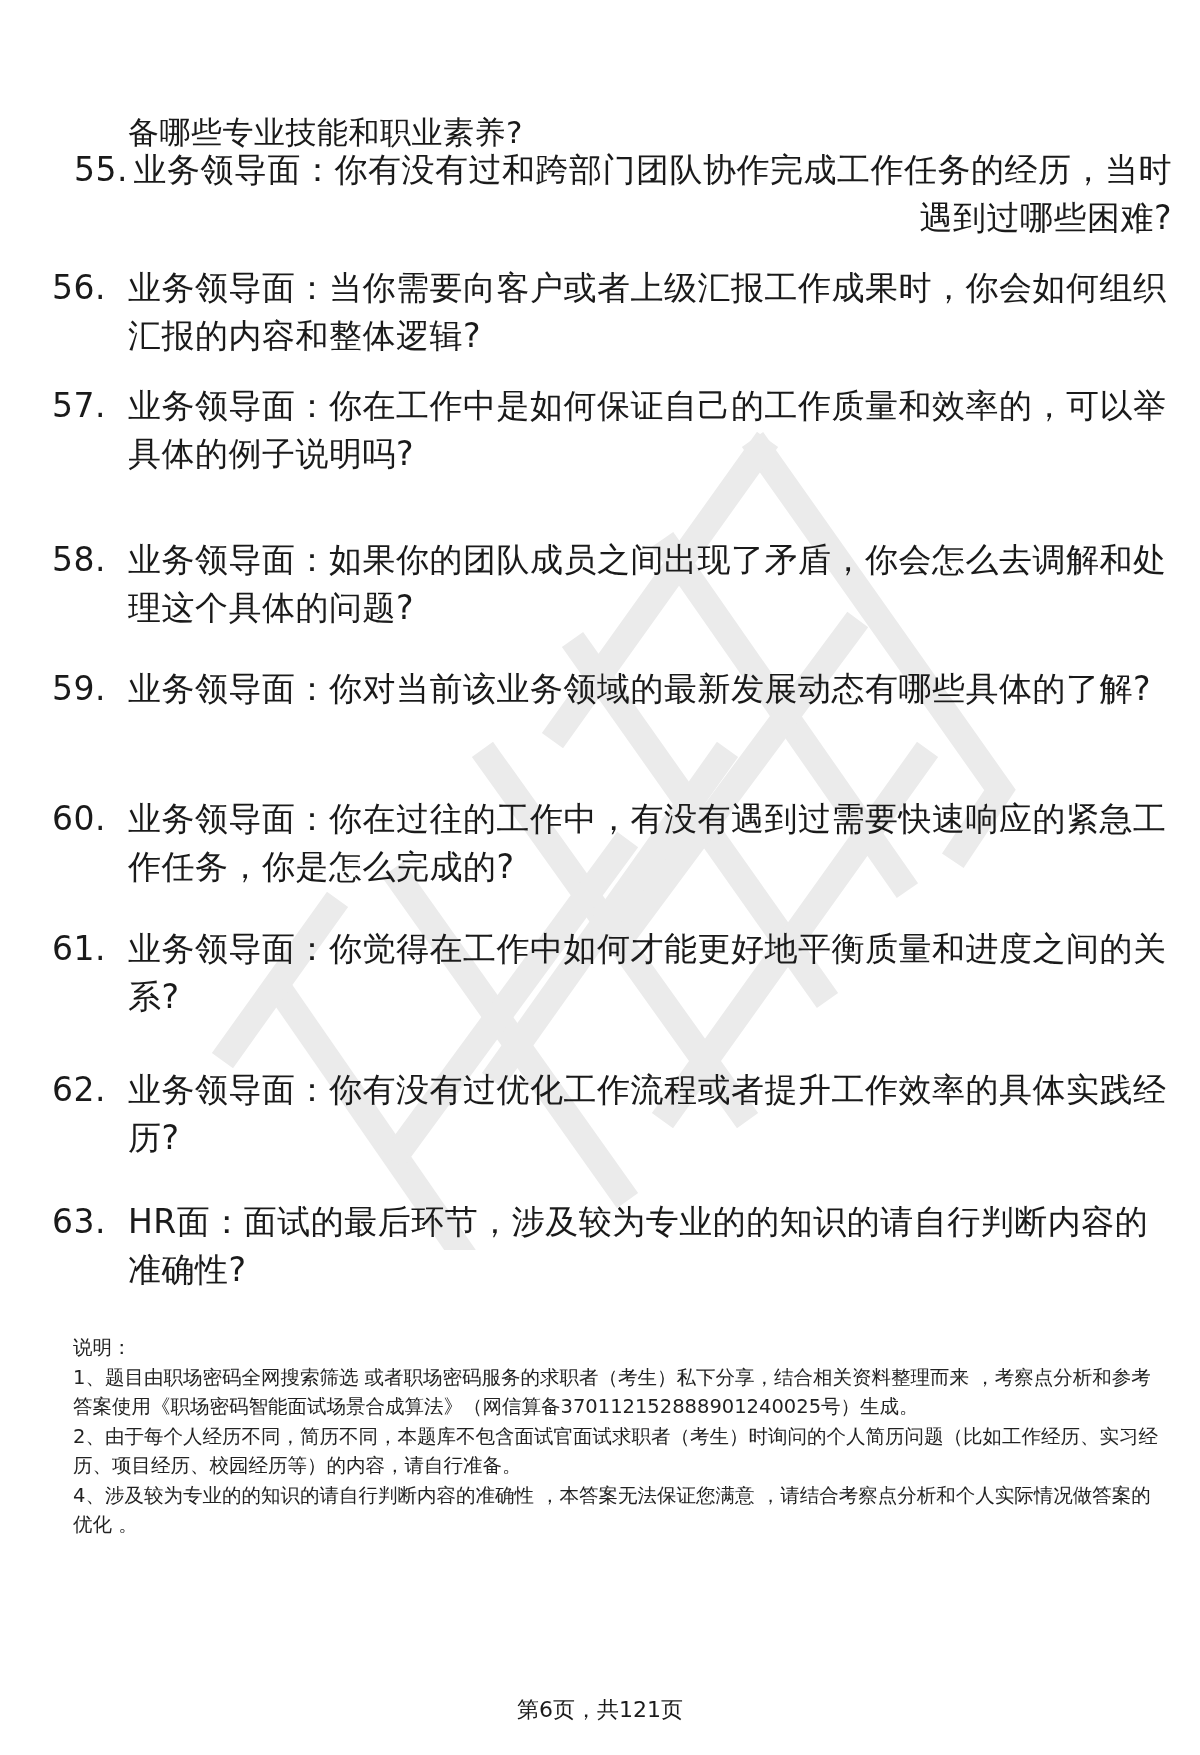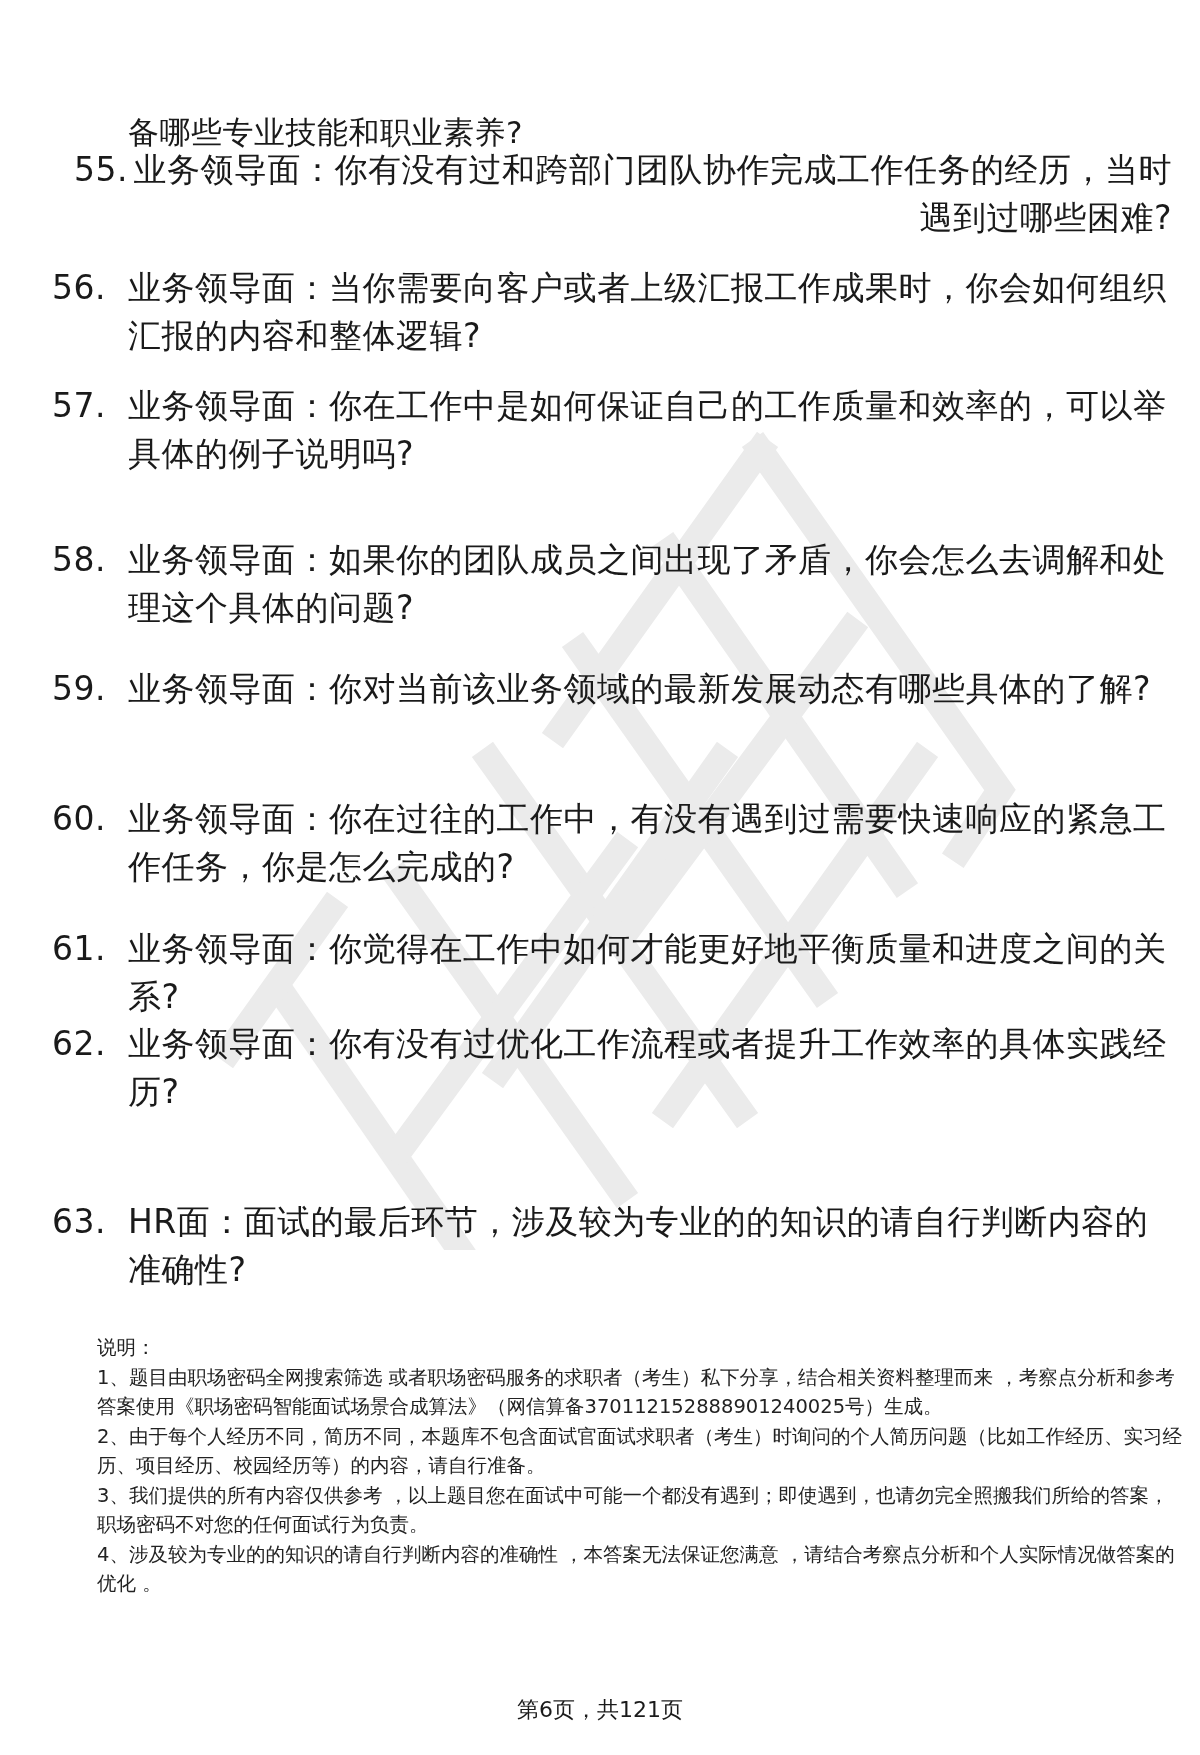--- a/index.html
+++ b/index.html
@@ -18,21 +18,21 @@
     font-size: 31px; line-height: 48px; letter-spacing: 0.5px; margin-top: 32px;
   }
   .q {
     position: absolute; left: 52px; width: 1120px;
     font-size: 33px; line-height: 48px; letter-spacing: 0.5px;
   }
   .q .num { position: absolute; left: 0; top: 0; width: 76px; }
   .q .txt { display: block; margin-left: 76px; }
   .notes {
     position: absolute; left: 73px; top: 1333px; width: 1090px;
-    font-size: 19.5px; line-height: 29.5px; color: #222; margin-left: 24px;
+    font-size: 19.5px; line-height: 29.5px; color: #222;
   }
   .notes p { margin: 0; }
   .footer {
     position: absolute; left: 0; top: 1690px; width: 1200px; text-align: center;
     font-size: 22px; line-height: 40px; color: #1a1a1a;
   }
 </style>
 </head>
 <body>
 
@@ -85,32 +85,31 @@
   <div class="q" style="top:795px;">
     <span class="num">60.</span>
     <span class="txt">业务领导面：你在过往的工作中，有没有遇到过需要快速响应的紧急工作任务，你是怎么完成的?</span>
   </div>
 
   <div class="q" style="top:925px;">
     <span class="num">61.</span>
     <span class="txt">业务领导面：你觉得在工作中如何才能更好地平衡质量和进度之间的关系?</span>
   </div>
 
-  <div class="q" style="top:1020px;">
+  <div class="q" style="top:1066px;">
     <span class="num">62.</span>
     <span class="txt">业务领导面：你有没有过优化工作流程或者提升工作效率的具体实践经历?</span>
   </div>
 
   <div class="q" style="top:1198px;">
     <span class="num">63.</span>
     <span class="txt">HR面：面试的最后环节，涉及较为专业的的知识的请自行判断内容的准确性?</span>
   </div>
 
   <div class="notes">
     <p>说明：</p>
     <p>1、题目由职场密码全网搜索筛选 或者职场密码服务的求职者（考生）私下分享，结合相关资料整理而来 ，考察点分析和参考答案使用《职场密码智能面试场景合成算法》（网信算备370112152888901240025号）生成。</p>
     <p>2、由于每个人经历不同，简历不同，本题库不包含面试官面试求职者（考生）时询问的个人简历问题（比如工作经历、实习经历、项目经历、校园经历等）的内容，请自行准备。</p>
-    <p>3、我们提供的所有内容仅供参考 ，以上题目您在面试中可能一个都没有遇到；即使遇到，也请勿完全照搬我们所给的答案，职场密码不对您的任何面试行为负责。</p>
     <p>4、涉及较为专业的的知识的请自行判断内容的准确性 ，本答案无法保证您满意 ，请结合考察点分析和个人实际情况做答案的优化 。</p>
   </div>
 
   <div class="footer">第6页，共121页</div>
 </div>
 
 </body></html>

